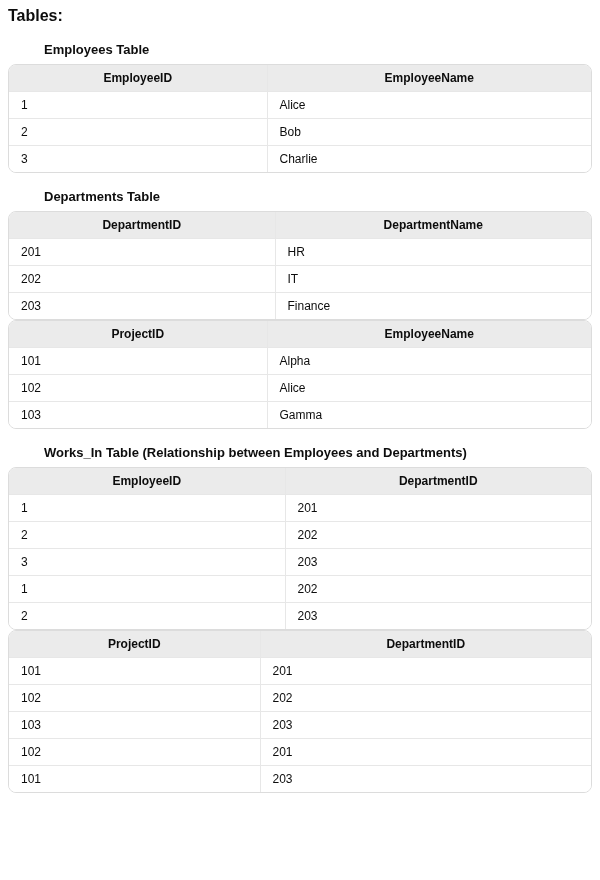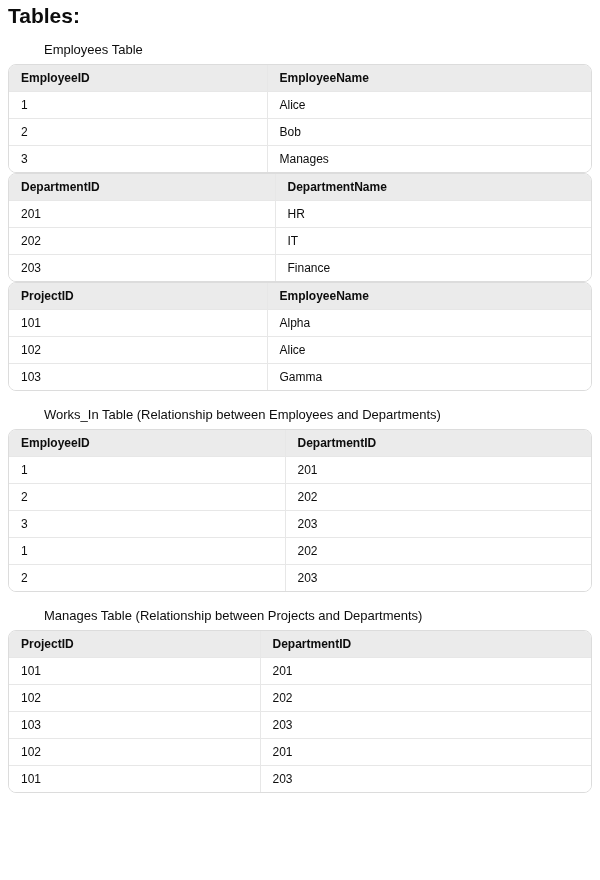--- a/index.html
+++ b/index.html
@@ -13,46 +13,46 @@
   body {
     width: 600px;
     height: 880px;
     background: #ffffff;
     color: var(--text);
     font-family: "Liberation Sans", sans-serif;
     overflow: hidden;
   }
   main { padding: 6px 8px 0 8px; }
   h1.page-title {
-    font-size: 21px;
+    font-size: 16px;
     line-height: 20px;
     font-weight: 700;
     margin: 0 0 12px 0;
   }
   h2.section-title {
     font-size: 13px;
     line-height: 15px;
-    font-weight: 400;
+    font-weight: 700;
     margin: 16px 0 7px 0;
     padding-left: 36px;
   }
   .tbl-wrap {
     border: 1px solid var(--border-outer);
     border-radius: 8px;
     overflow: hidden;
     background: #ffffff;
   }
   table {
     width: 100%;
     border-collapse: collapse;
     table-layout: fixed;
   }
   th {
     background: var(--header-bg);
-    text-align: left;
+    text-align: center;
     font-weight: 700;
     font-size: 12px;
     line-height: 14px;
     padding: 6px 12px;
     color: var(--text);
   }
   td {
     font-size: 12px;
     line-height: 14px;
     padding: 6px 12px;
@@ -87,28 +87,29 @@
             <tr>
               <td>1</td>
               <td>Alice</td>
             </tr>
             <tr>
               <td>2</td>
               <td>Bob</td>
             </tr>
             <tr>
               <td>3</td>
-              <td>Manages</td>
-            </tr>
-          </tbody>
-      </table>
-    </div>
-  </section>
-
-  <section>
+              <td>Charlie</td>
+            </tr>
+          </tbody>
+      </table>
+    </div>
+  </section>
+
+  <section>
+    <h2 class="section-title">Departments Table</h2>
     <div class="tbl-wrap">
       <table>
         <colgroup>
             <col style="width:266px">
             <col>
           </colgroup>
         <thead>
           <tr>
             <th>DepartmentID</th>
             <th>DepartmentName</th>
@@ -197,21 +198,20 @@
             <tr>
               <td>2</td>
               <td>203</td>
             </tr>
           </tbody>
       </table>
     </div>
   </section>
 
   <section>
-    <h2 class="section-title">Manages Table (Relationship between Projects and Departments)</h2>
     <div class="tbl-wrap">
       <table>
         <colgroup>
             <col style="width:251px">
             <col>
           </colgroup>
         <thead>
           <tr>
             <th>ProjectID</th>
             <th>DepartmentID</th>

